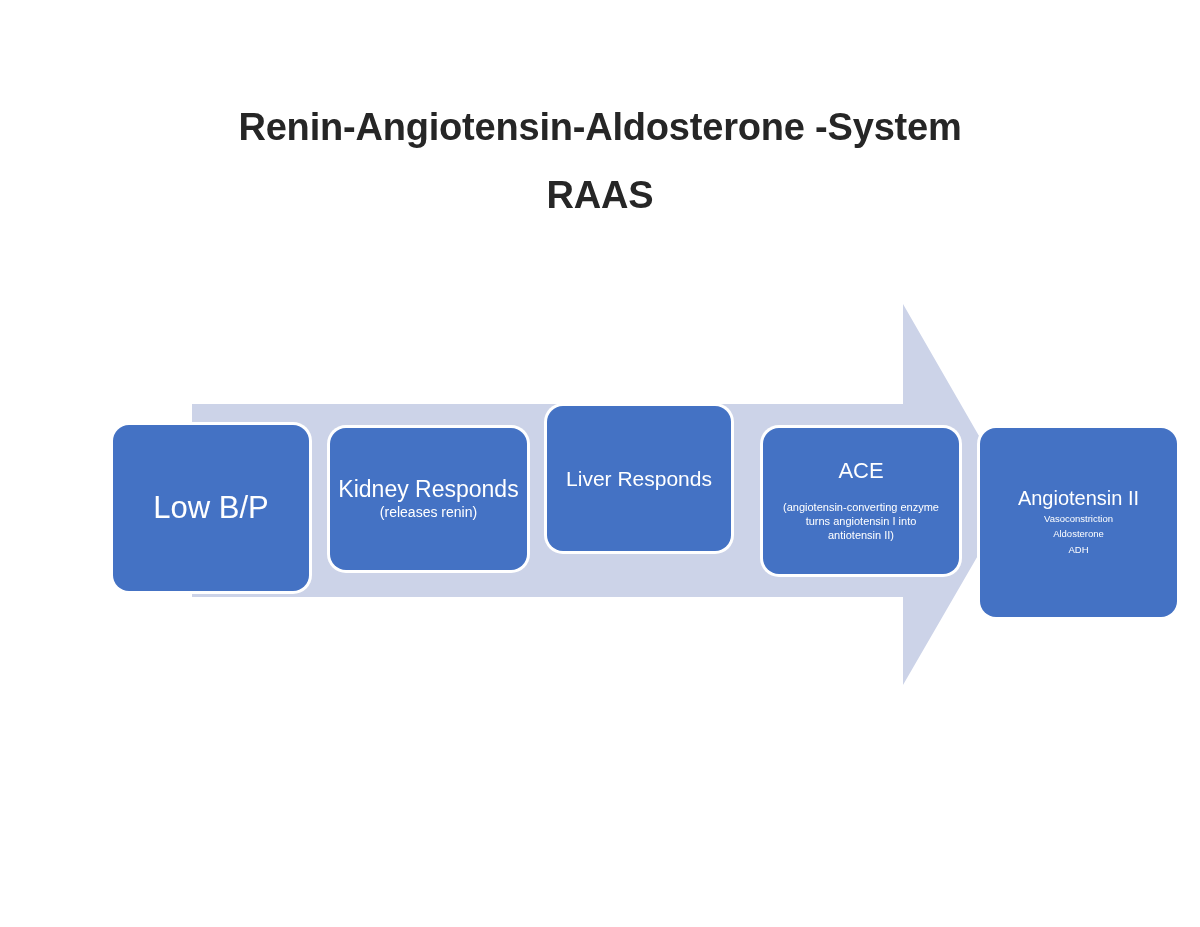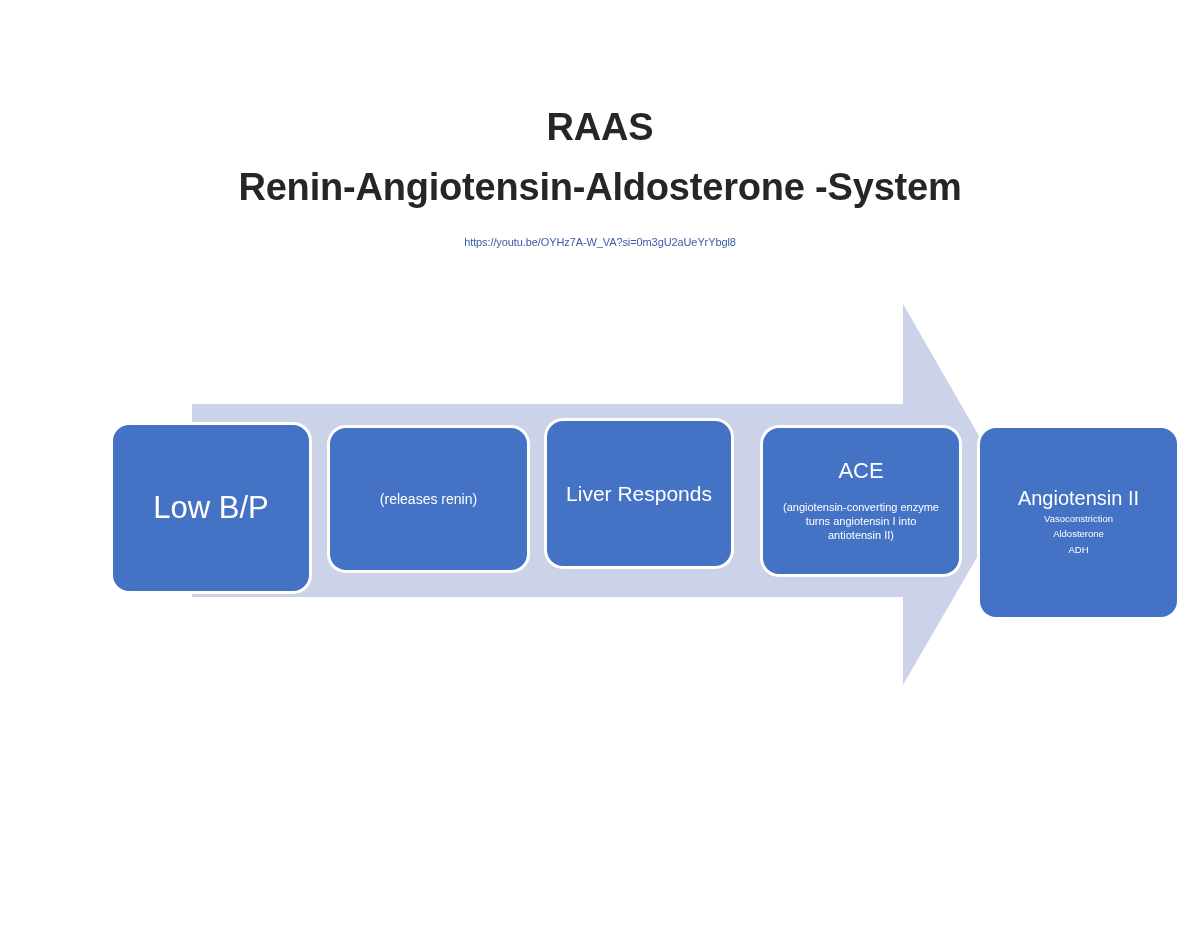--- a/index.html
+++ b/index.html
@@ -77,21 +77,21 @@
   }
 
   
   #stage-lowbp   { left: 113px; top: 425px; width: 196px; height: 166px; }
   #stage-lowbp .head { font-size: 31px; }
 
   #stage-kidney  { left: 330px; top: 428px; width: 197px; height: 142px; }
   #stage-kidney .head { font-size: 23px; }
   #stage-kidney .sub  { font-size: 14px; }
 
-  #stage-liver   { left: 547px; top: 421px; width: 184px; height: 145px; text-align: center; }
+  #stage-liver   { left: 547px; top: 406px; width: 184px; height: 145px; text-align: center; }
   #stage-liver .head { font-size: 21px; }
   #stage-liver .sub  { font-size: 11px; margin-top: 8px; max-width: 160px; }
 
   #stage-ace     { left: 763px; top: 428px; width: 196px; height: 146px; }
   #stage-ace .head { font-size: 22px; }
   #stage-ace .sub  { font-size: 11px; margin-top: 16px; max-width: 165px; }
 
   #stage-angii   { left: 980px; top: 428px; width: 197px; height: 189px; }
   #stage-angii .head { font-size: 20px; }
   #stage-angii .sub  { font-size: 9.5px; margin-top: 1px; line-height: 1.65; }
@@ -99,30 +99,30 @@
 </head>
 <body>
 
 <div class="arrow-shape">
   <svg width="1200" height="927" viewBox="0 0 1200 927" xmlns="http://www.w3.org/2000/svg" aria-hidden="true">
     <polygon points="192,404 903,404 903,304 1013,495 903,685 903,597 192,597" fill="#ccd3e8"></polygon>
   </svg>
 </div>
 
 <div class="title-block">
+  <div class="title-line title-line-1">Renin-Angiotensin-Aldosterone -System</div>
   <div class="title-line title-line-2">RAAS</div>
-  <div class="title-line title-line-1">Renin-Angiotensin-Aldosterone -System</div>
-  <div class="link-line">https://youtu.be/OYHz7A-W_VA?si=0m3gU2aUeYrYbgl8</div>
 </div>
 
 <div class="stage" id="stage-lowbp">
   <div class="head">Low B/P</div>
 </div>
 
 <div class="stage" id="stage-kidney">
+  <div class="head">Kidney Responds</div>
   <div class="sub">(releases renin)</div>
 </div>
 
 <div class="stage" id="stage-liver">
   <div class="head">Liver Responds</div>
 </div>
 
 <div class="stage" id="stage-ace">
   <div class="head">ACE</div>
   <div class="sub">(angiotensin-converting enzyme turns angiotensin I into antiotensin II)</div>

